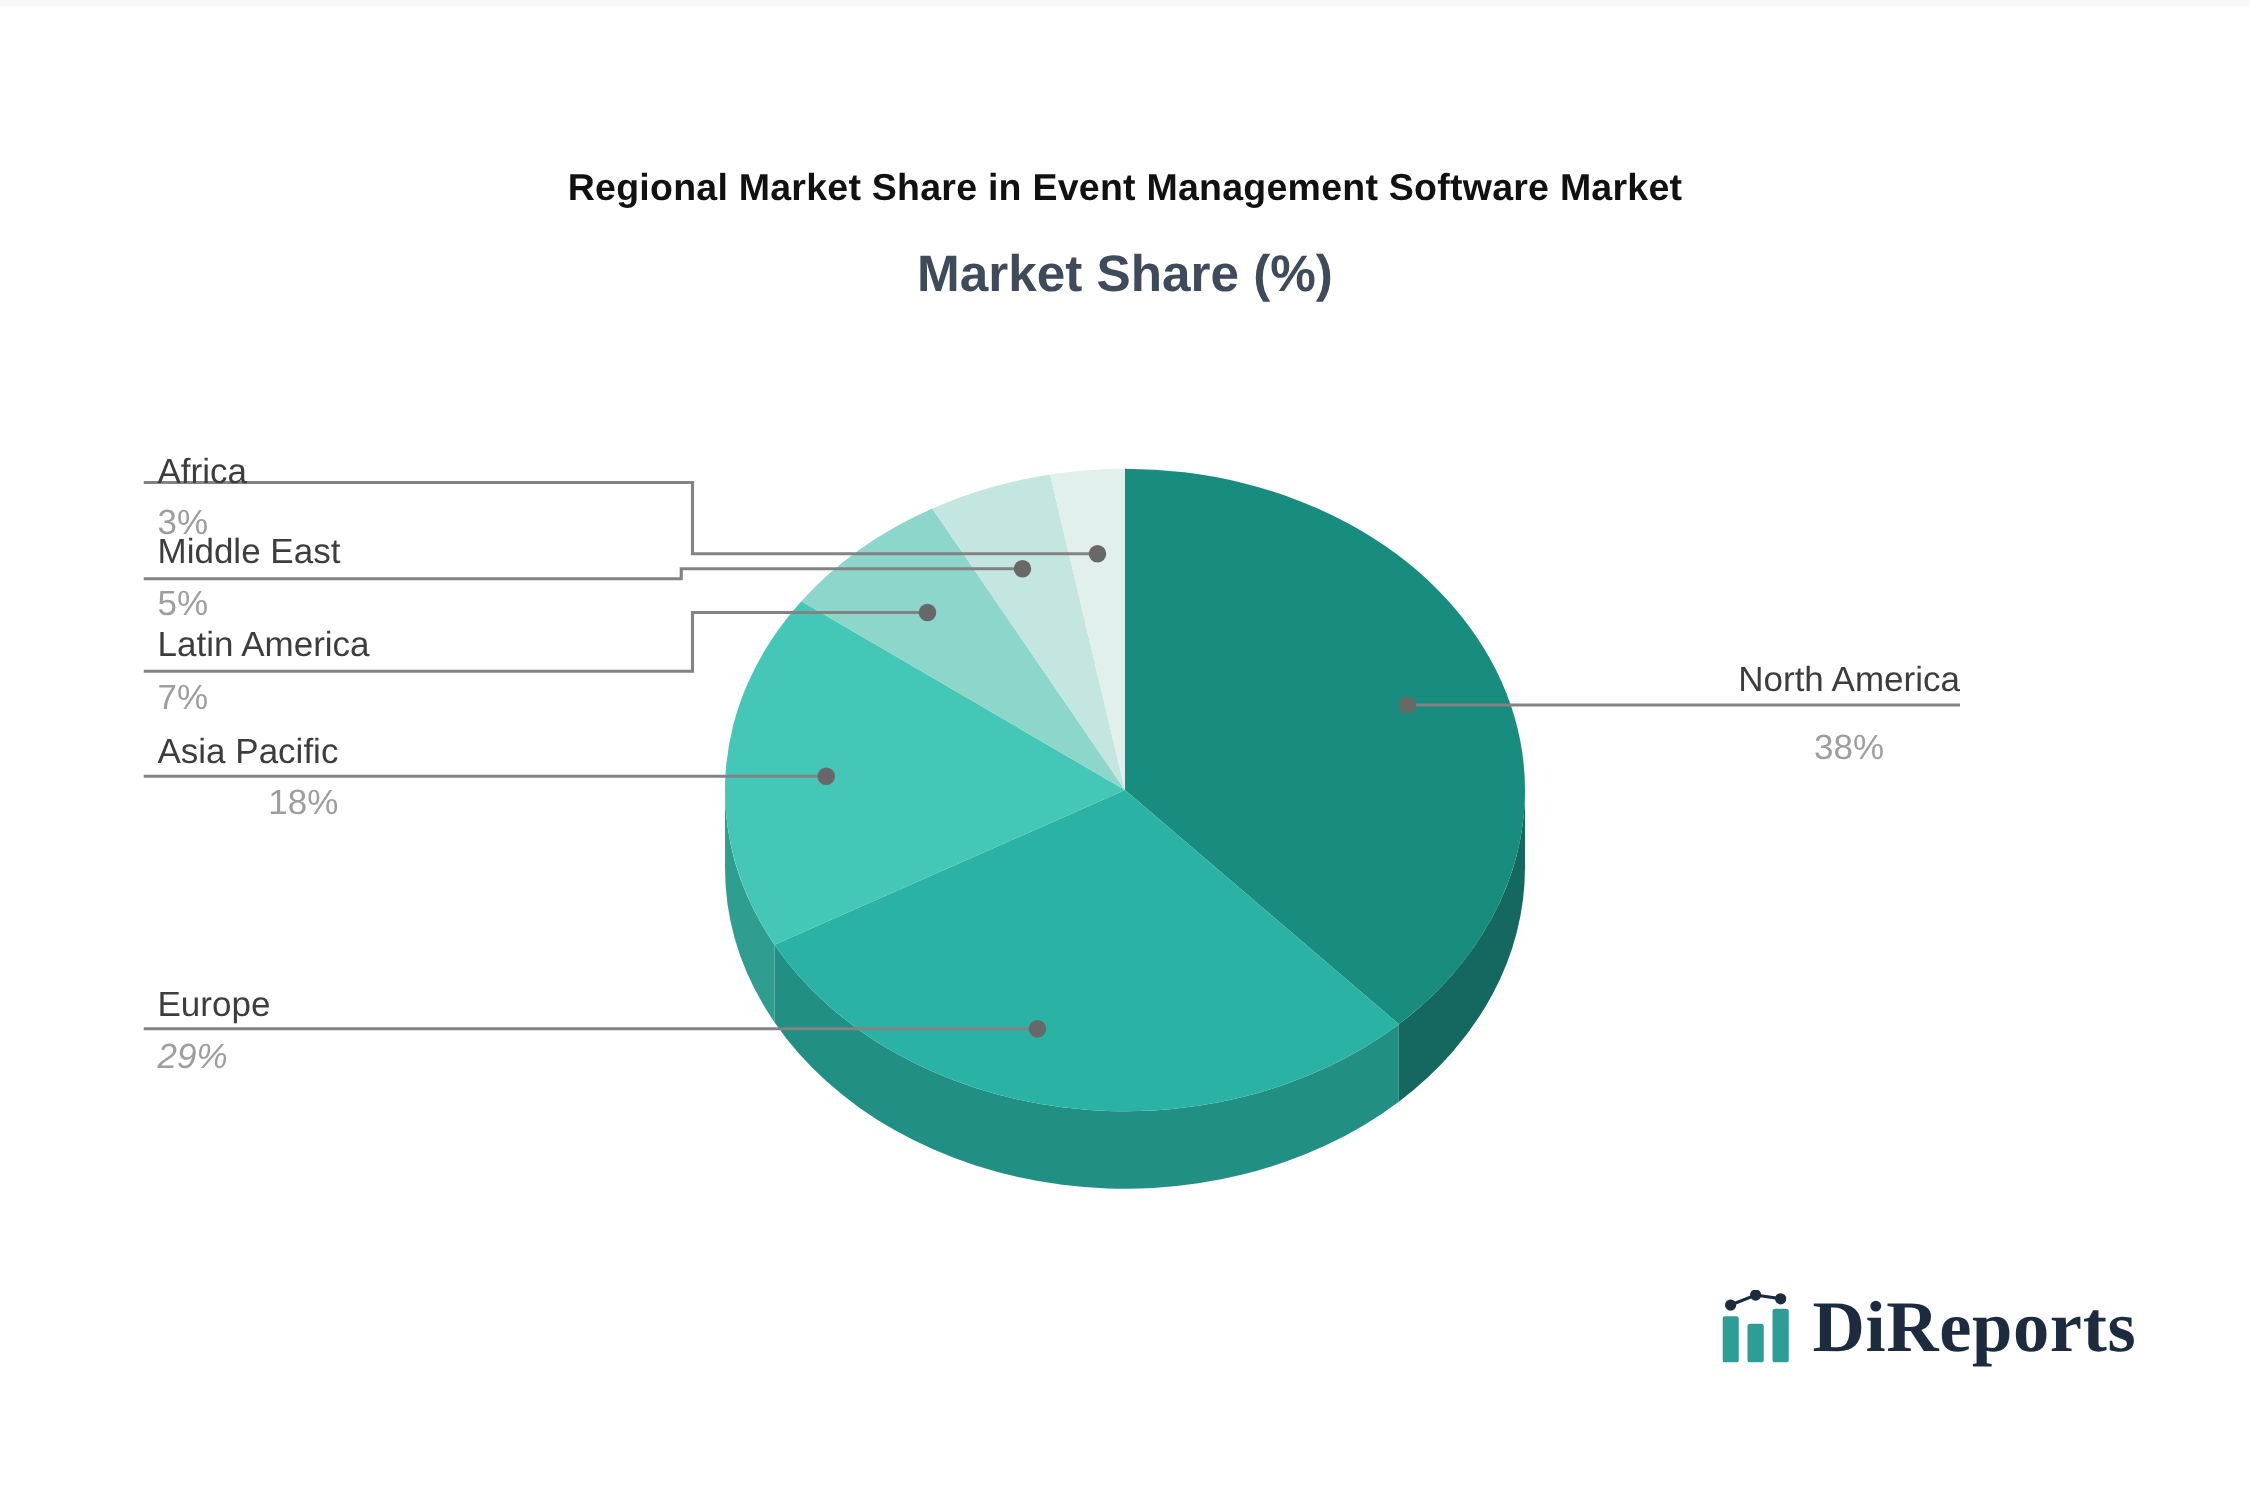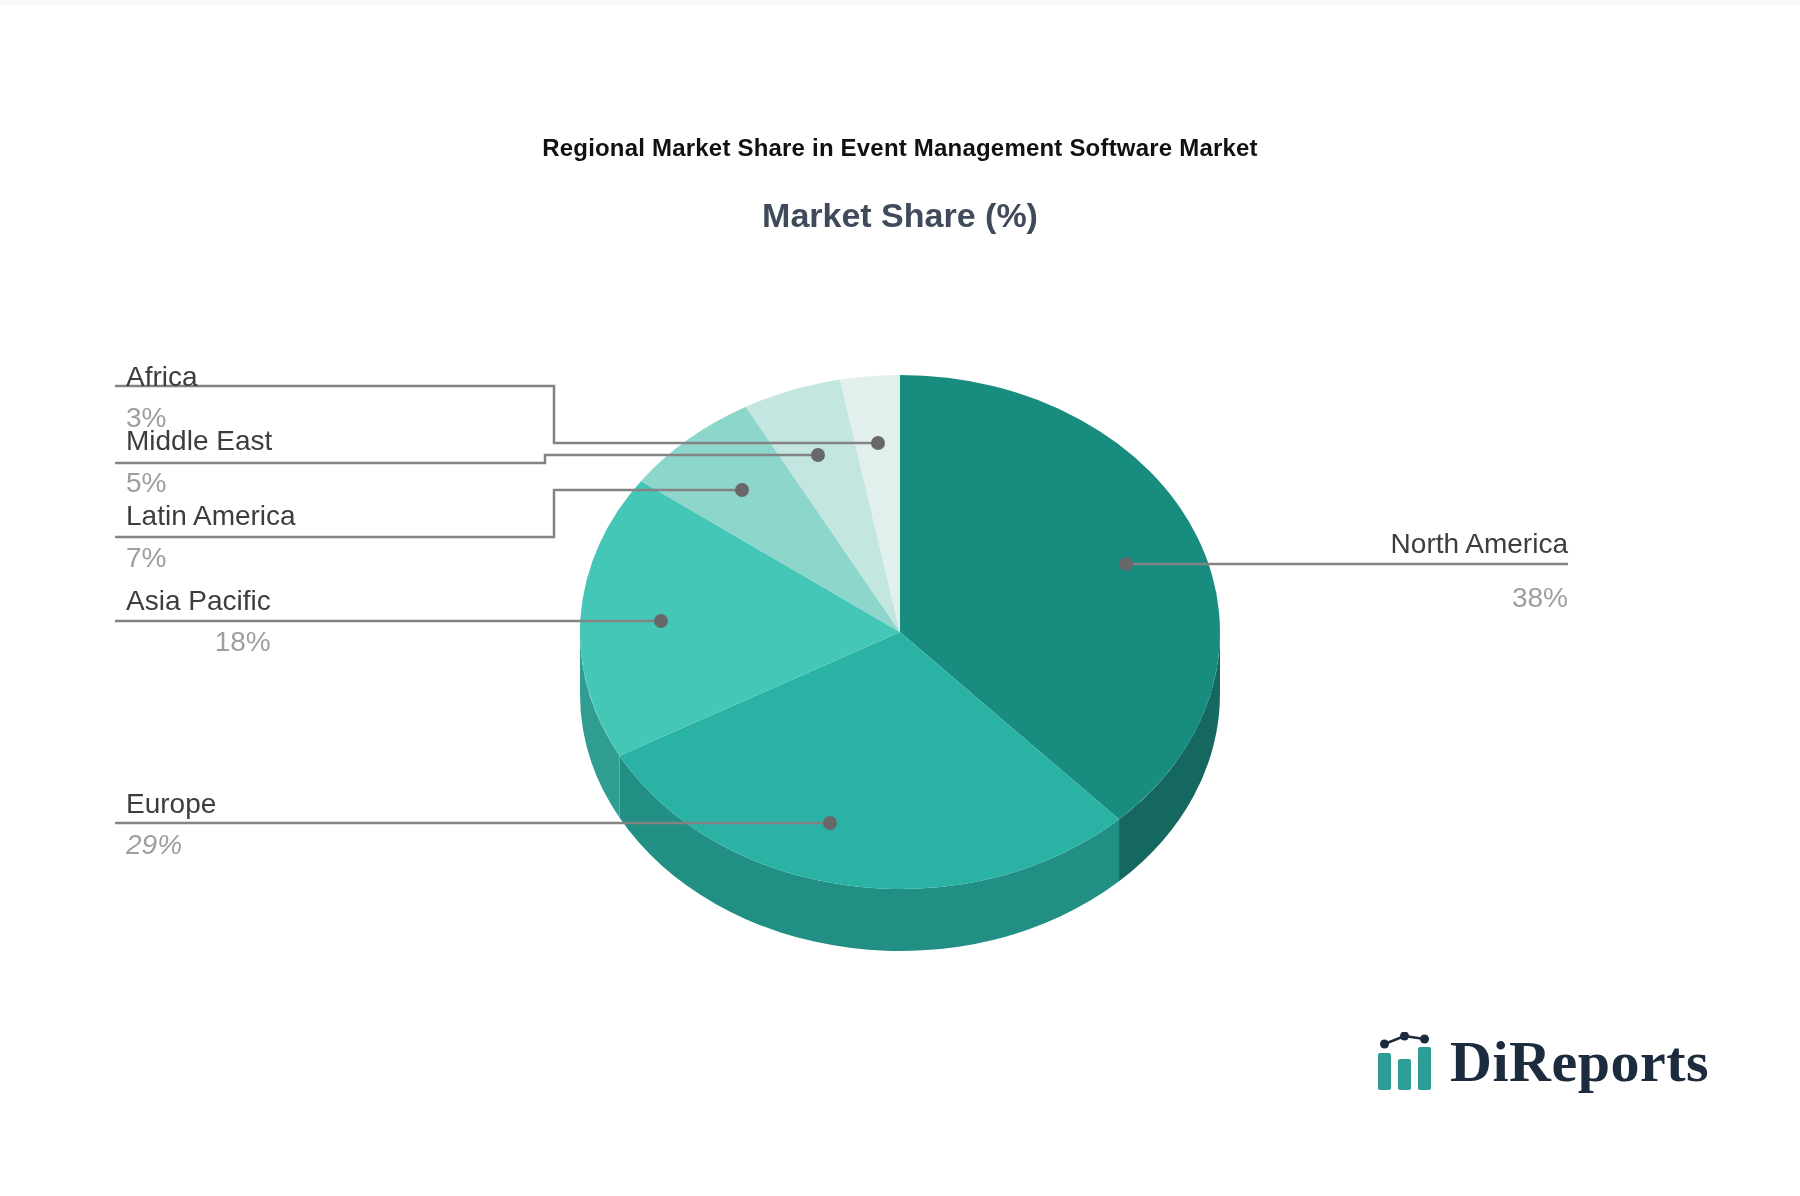--- a/index.html
+++ b/index.html
@@ -3,31 +3,31 @@
 <meta charset="utf-8">
 <style>
   html,body{margin:0;padding:0;background:#ffffff;}
   .canvas{
     position:relative;width:1800px;height:1196px;background:#ffffff;overflow:hidden;
     font-family:"Liberation Sans",sans-serif;
   }
   .top-edge{position:absolute;top:0;left:0;width:100%;height:5px;background:#f8f8f8;}
   .chart-title{
     position:absolute;top:134px;left:0;width:100%;text-align:center;
-    font-size:24px;font-weight:700;color:#111111;letter-spacing:0.2px;
+    font-size:30px;font-weight:700;color:#111111;letter-spacing:0.2px;
   }
   .chart-subtitle{
     position:absolute;top:196px;left:0;width:100%;text-align:center;
-    font-size:34px;font-weight:700;color:#3f4a5a;
+    font-size:41px;font-weight:700;color:#3f4a5a;
   }
   .pie-svg{position:absolute;top:0;left:0;}
   .slice-label{position:absolute;left:126px;}
   .slice-label .name{font-size:28px;color:#3d3d3d;line-height:30px;white-space:nowrap;}
   .slice-label .pct{font-size:28px;color:#9e9e9e;line-height:30px;white-space:nowrap;}
-  .slice-label.right{left:auto;right:232px;text-align:right;}
+  .slice-label.right{left:auto;right:232px;text-align:center;}
   
   .lbl-africa{top:362px;}        .lbl-africa .pct{margin-top:11px;}
   .lbl-middle-east{top:426px;}   .lbl-middle-east .pct{margin-top:12px;}
   .lbl-latin-america{top:501px;} .lbl-latin-america .pct{margin-top:12px;}
   .lbl-asia-pacific{top:586px;text-align:right;}  .lbl-asia-pacific .pct{margin-top:11px;}
   .lbl-europe{top:789px;}        .lbl-europe .pct{margin-top:11px;font-style:italic;}
   .lbl-north-america{top:529px;} .lbl-north-america .pct{margin-top:24px;}
   .brand{
     position:absolute;left:1378px;top:1032px;display:flex;align-items:flex-end;gap:8px;
   }

